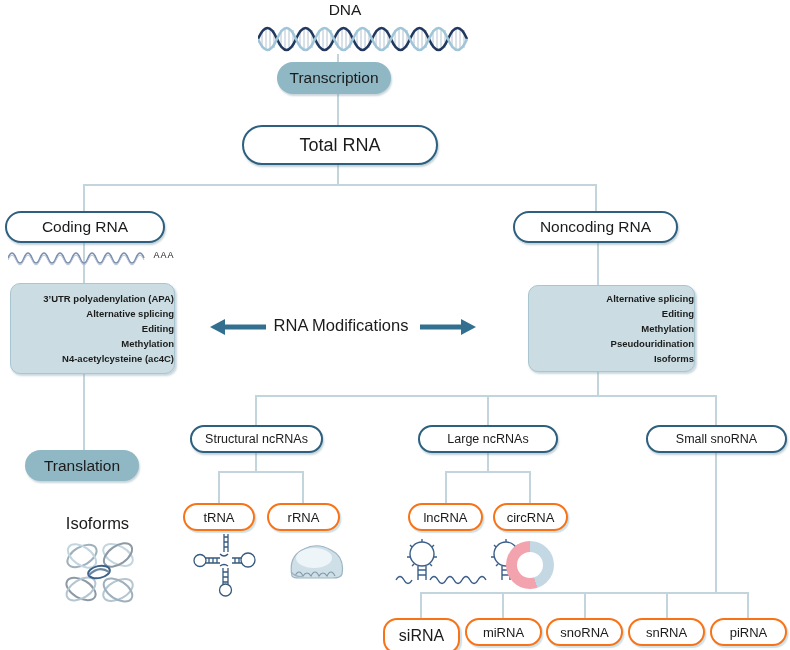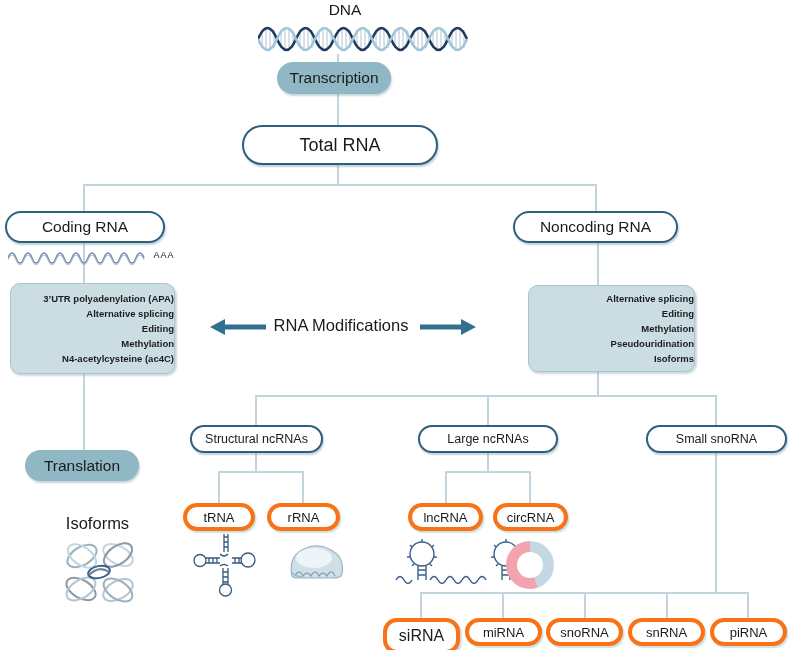--- a/index.html
+++ b/index.html
@@ -7,21 +7,21 @@
     position:relative;width:790px;height:650px;background:#ffffff;overflow:hidden;
     font-family:"Liberation Sans", sans-serif;color:#1b1b1b;
   }
   .abs{position:absolute;}
   .ln{position:absolute;background:#c2d4dc;}
   .node{
     position:absolute;display:flex;align-items:center;justify-content:center;
     background:#ffffff;box-sizing:border-box;text-align:center;
   }
   .dark{border:2px solid #2d5f7e;box-shadow:1px 2px 2px rgba(120,150,165,.45);align-items:center;}
-  .light{border:4px solid #f97316;box-shadow:1.5px 2px 1px rgba(166,201,212,.55);}
+  .light{border:2px solid #f97316;box-shadow:1.5px 2px 1px rgba(166,201,212,.55);}
   .pill{
     position:absolute;display:flex;align-items:center;justify-content:center;
     background:#8fb7c4;border-radius:17px;box-shadow:1px 2px 2px rgba(120,150,165,.4);
     font-size:15.5px;
   }
   .modsbox{
     position:absolute;background:#cbdde3;border:1px solid #a9c5cf;border-radius:10px;
     box-shadow:1.5px 2px 2px rgba(140,170,185,.45);
     display:flex;flex-direction:column;align-items:flex-end;justify-content:center;
     font-size:9.5px;font-weight:bold;line-height:15px;text-align:center;padding-left:20px;

